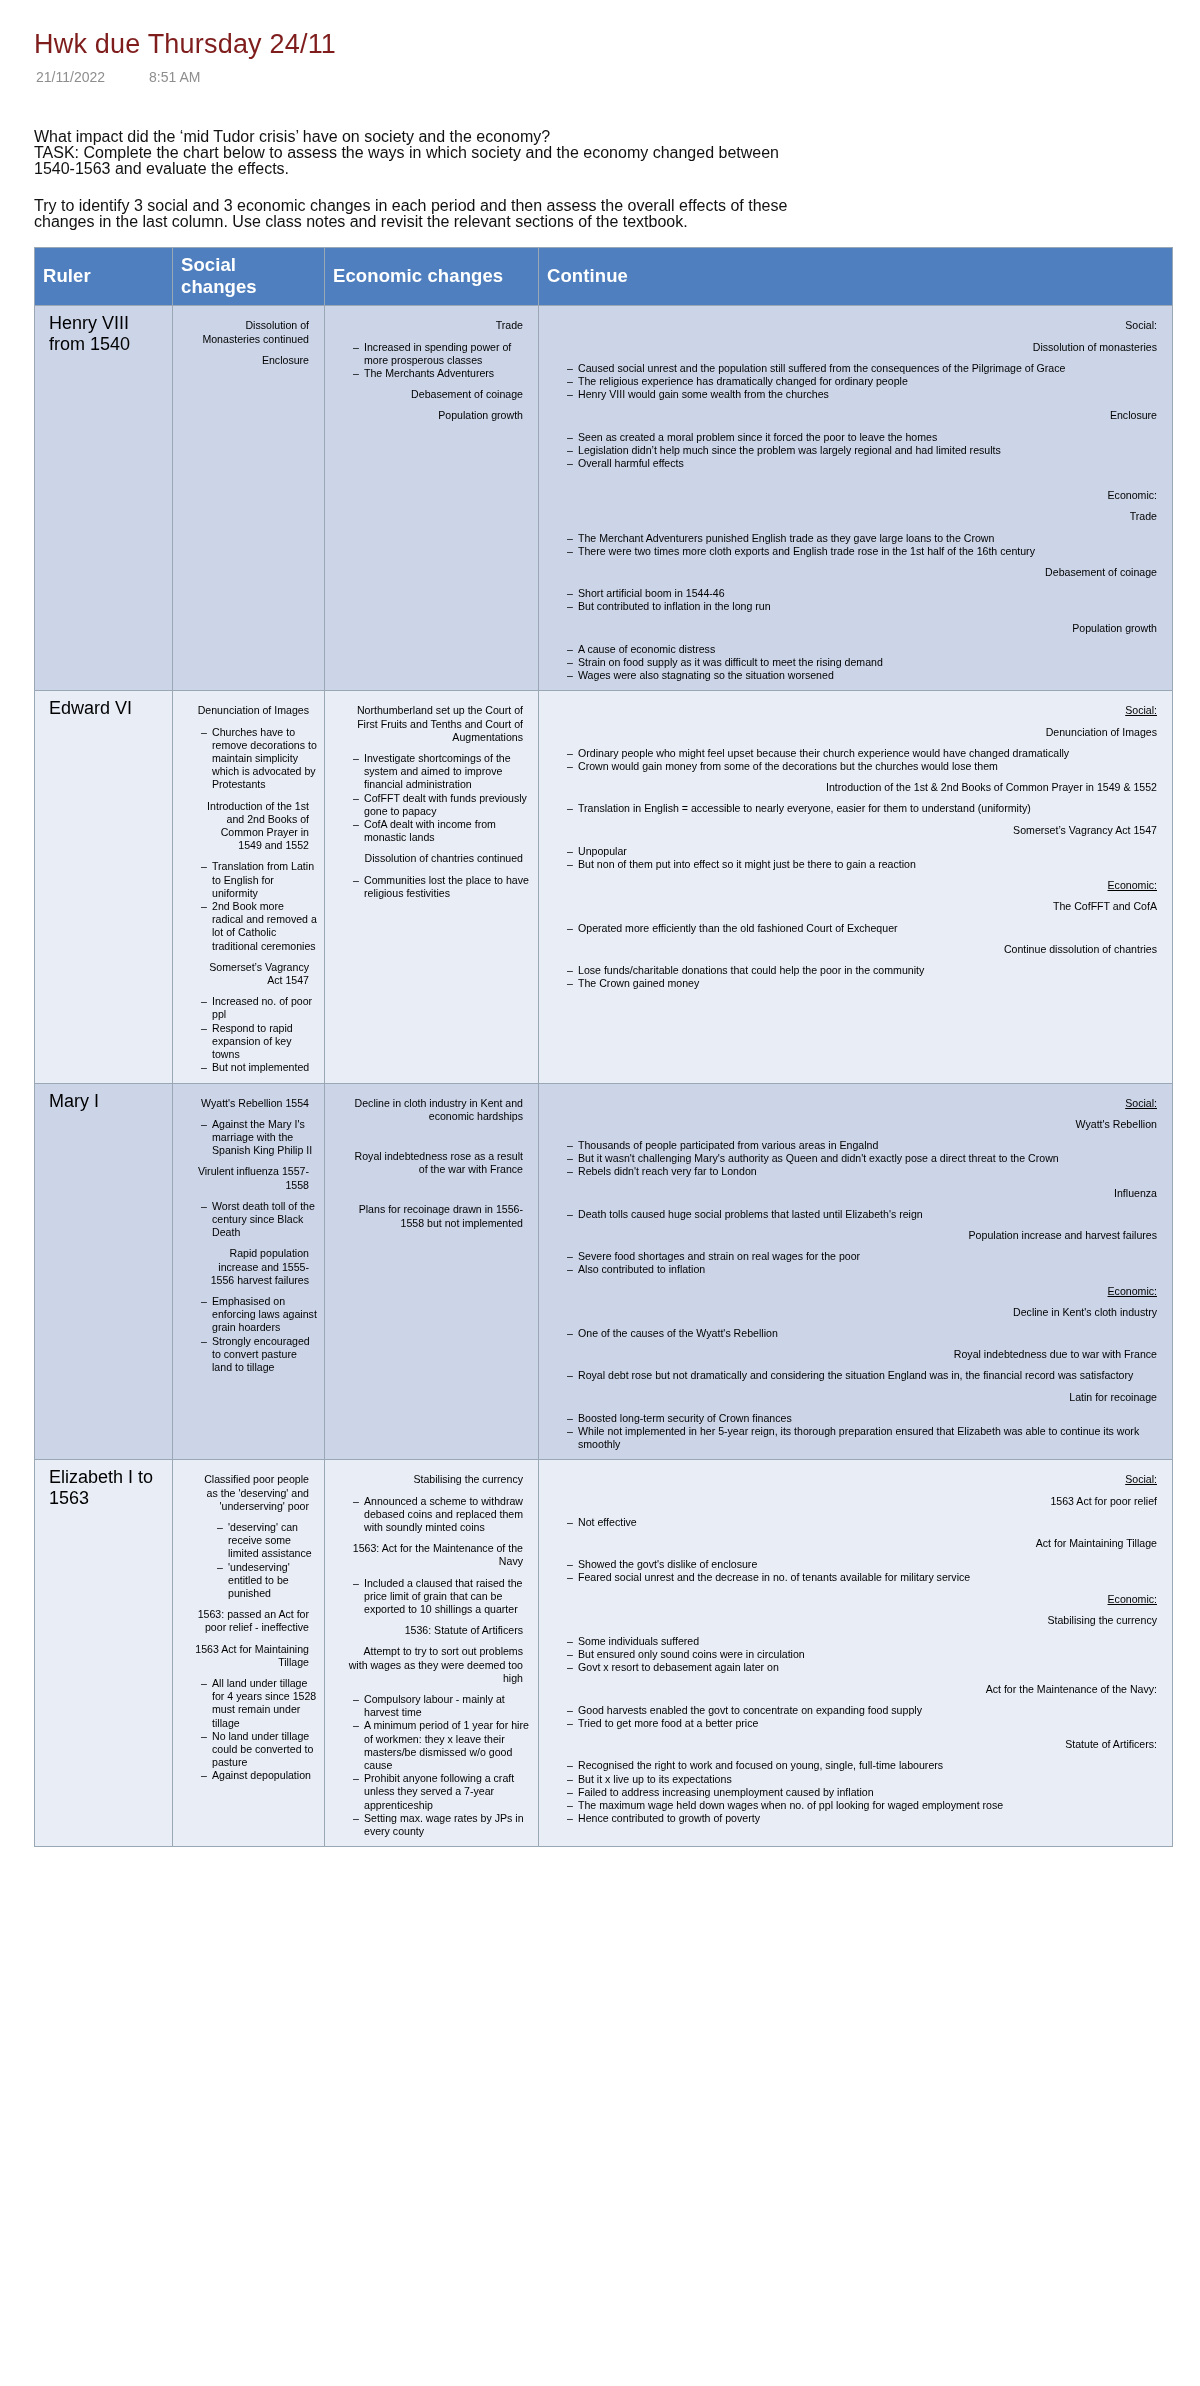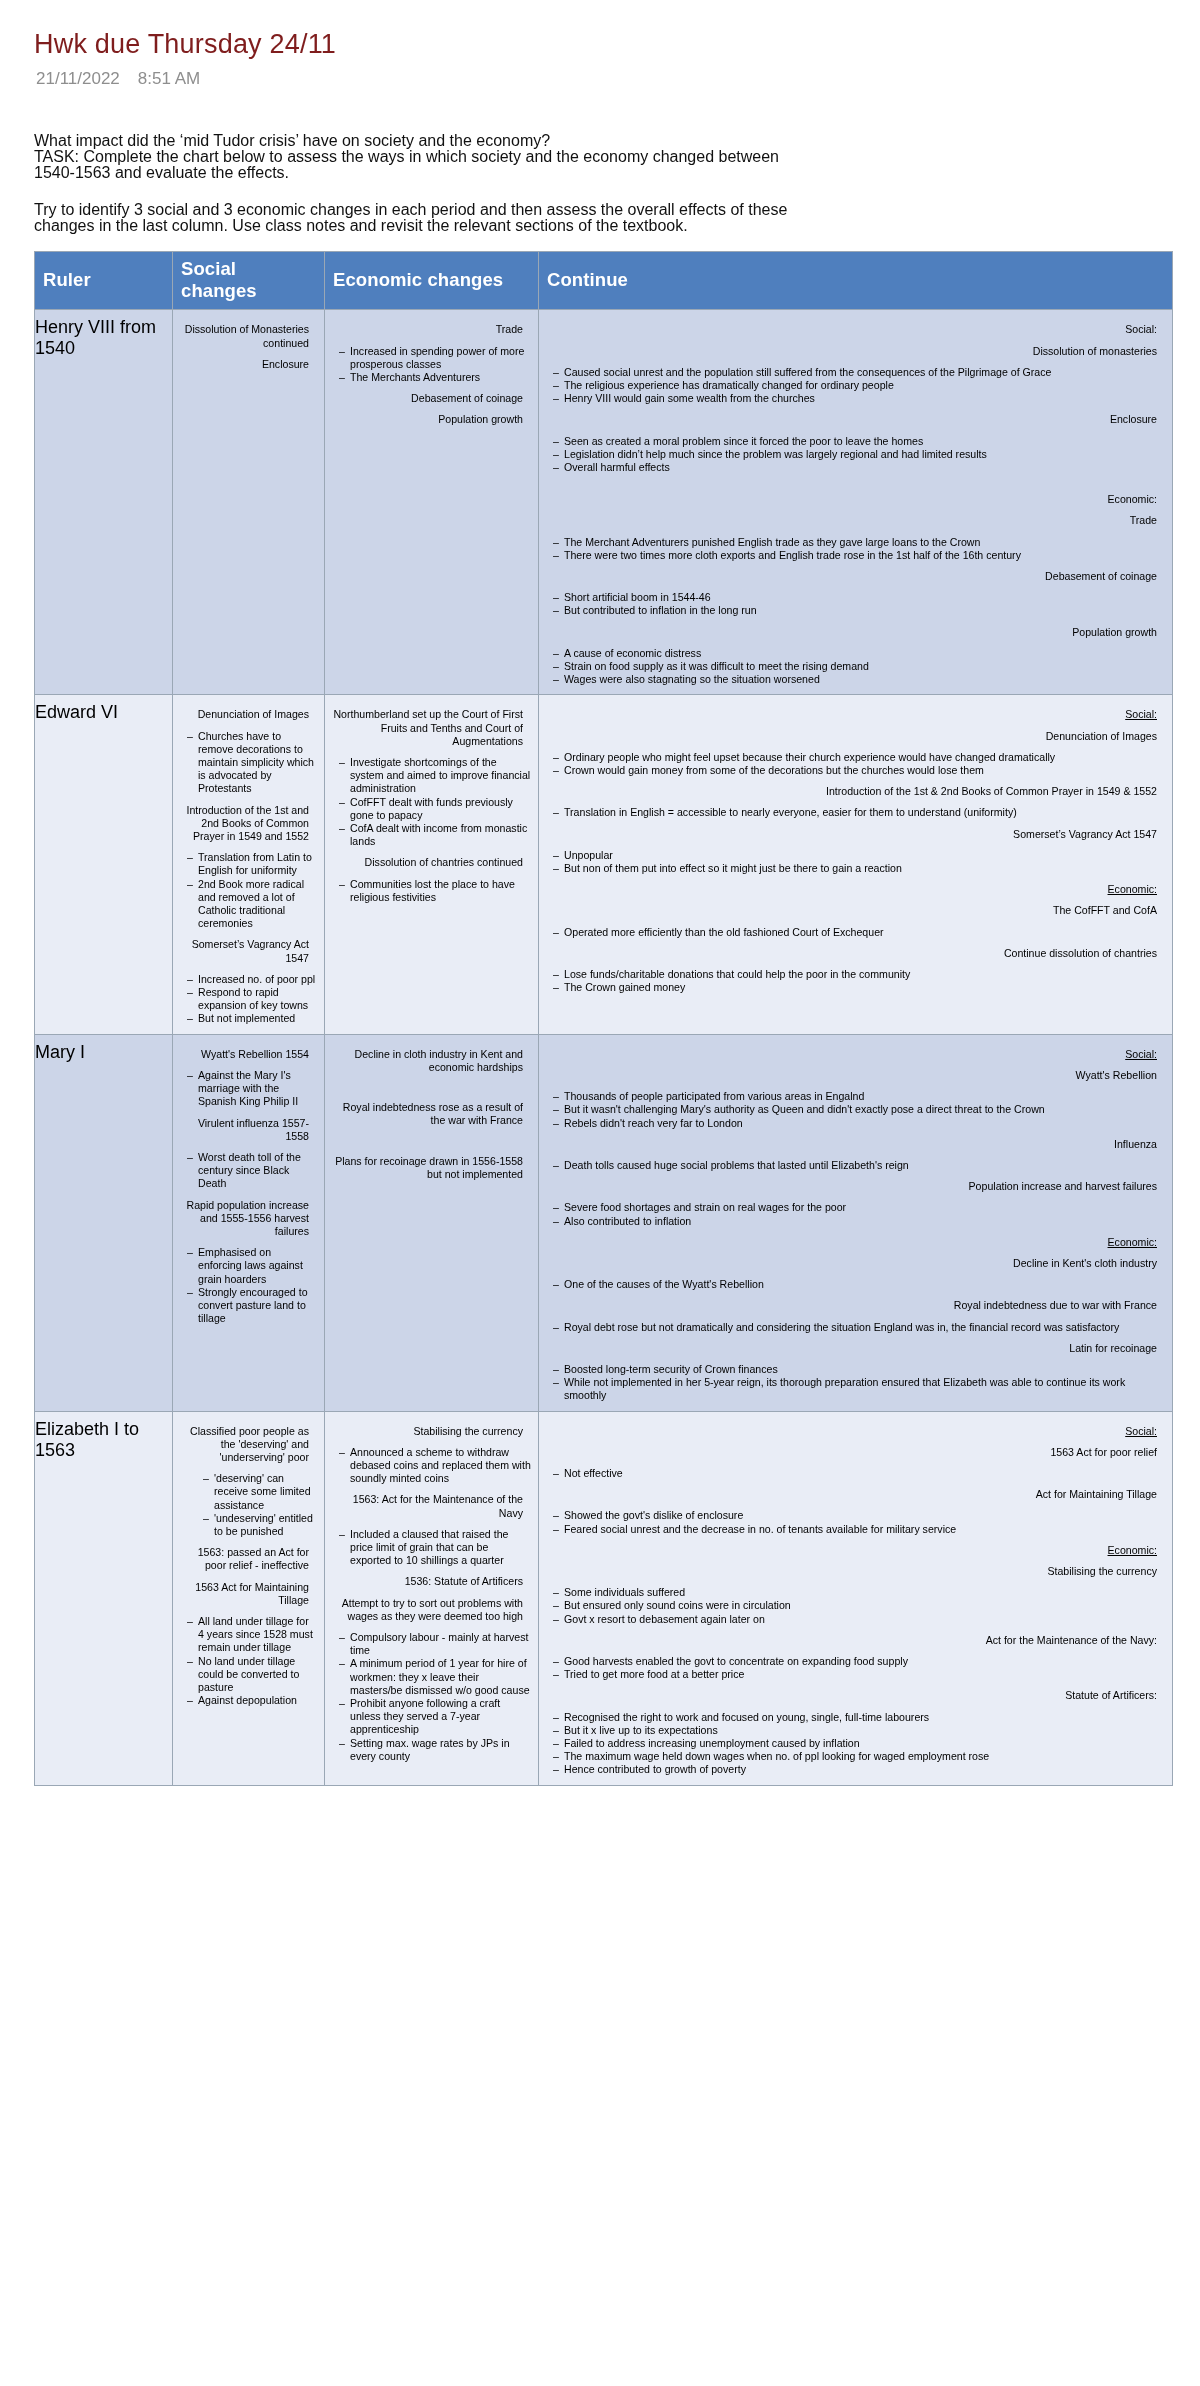--- a/index.html
+++ b/index.html
@@ -20,24 +20,24 @@
   .note-title {
     font-size: 27px;
     font-weight: 400;
     color: #7f1d1d;
     letter-spacing: 0.2px;
     margin: 10px 0 0 0;
     line-height: 1.2;
   }
   .note-meta {
     margin: 9px 0 0 2px;
-    font-size: 17px;
+    font-size: 14px;
     color: #8e8e8e;
     display: flex;
-    gap: 18px;
+    gap: 44px;
   }
 
   
   .intro-block { margin-top: 44px; }
   .intro-para {
     font-size: 16px;
     line-height: 15.6px;
     color: #111;
     max-width: 760px;
     margin: 0;
@@ -64,21 +64,21 @@
     font-weight: bold;
     text-align: left;
     padding: 6px 8px 7px 8px;
     border: 1px solid #9aa7b5;
     vertical-align: middle;
     letter-spacing: 0.1px;
   }
   .grid td {
     border: 1px solid #9aa7b5;
     vertical-align: top;
-    padding: 5px 7px 8px 0;
+    padding: 5px 7px 8px 14px;
     font-size: 10.6px;
     line-height: 13.2px;
   }
   tr.band-a td { background: #ccd5e8; }
   tr.band-b td { background: #e9edf6; }
 
   .ruler-name {
     font-size: 18px;
     line-height: 21px;
     font-weight: 400;

